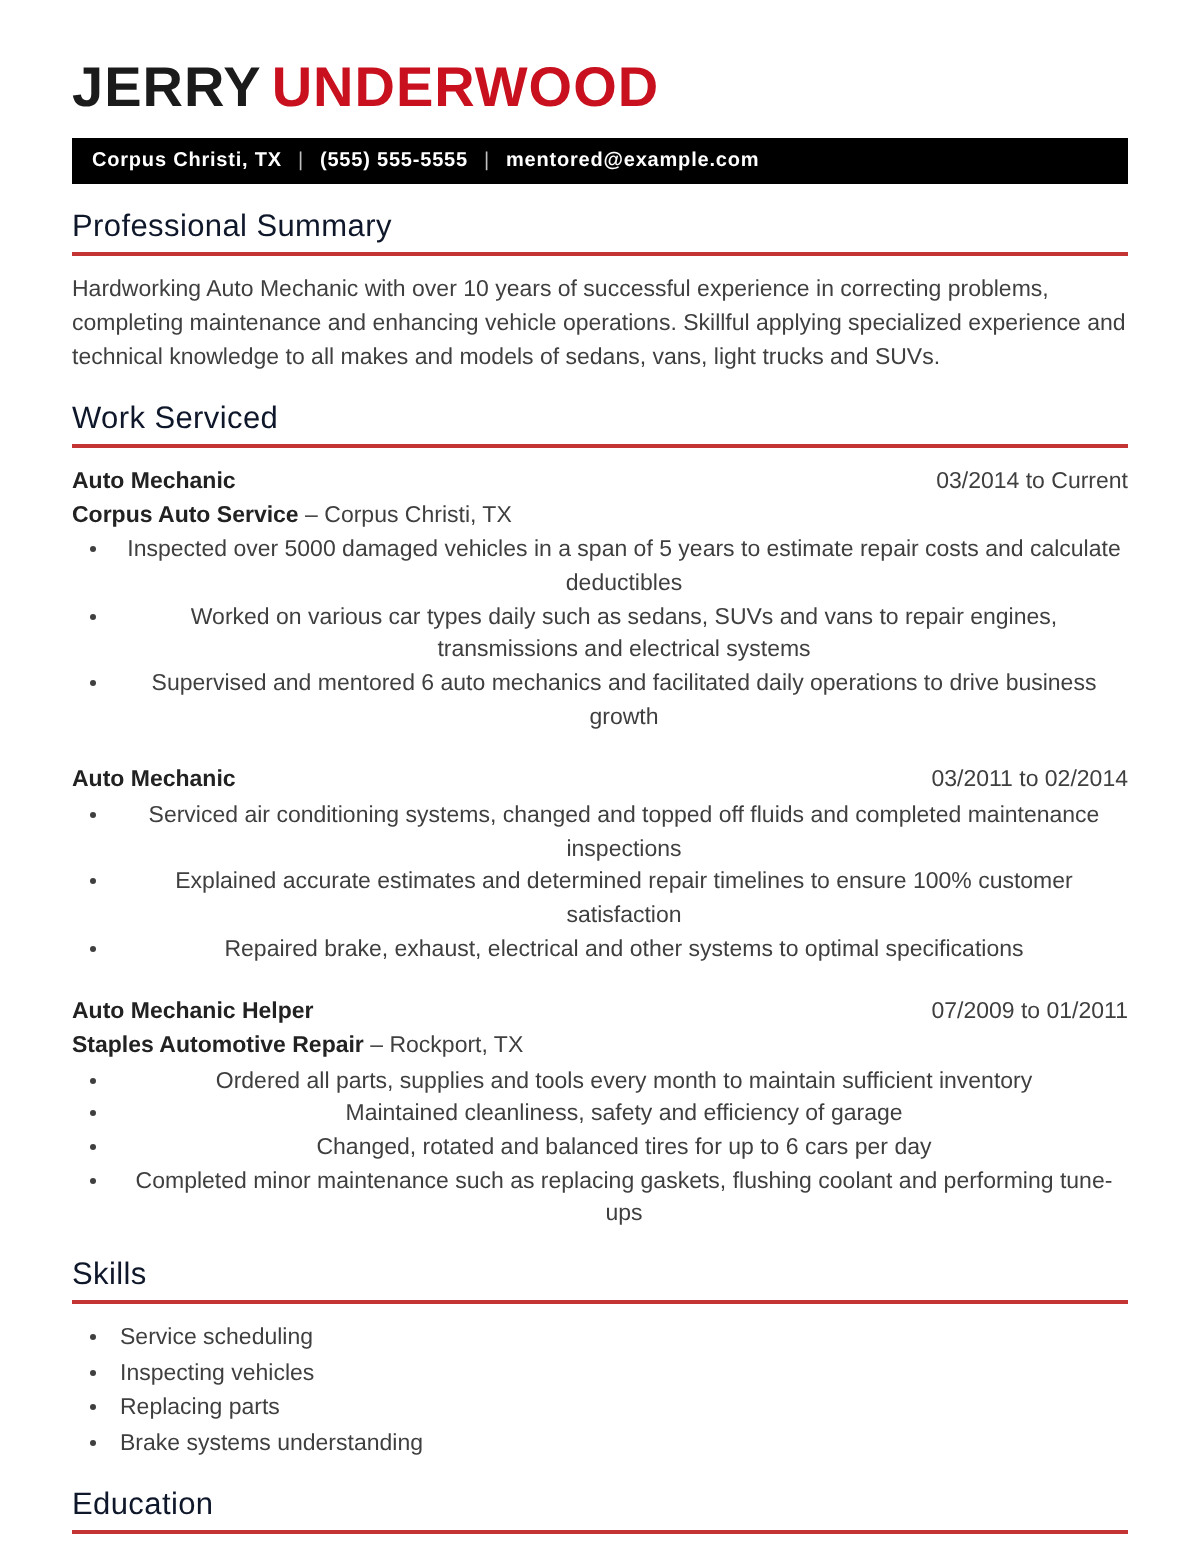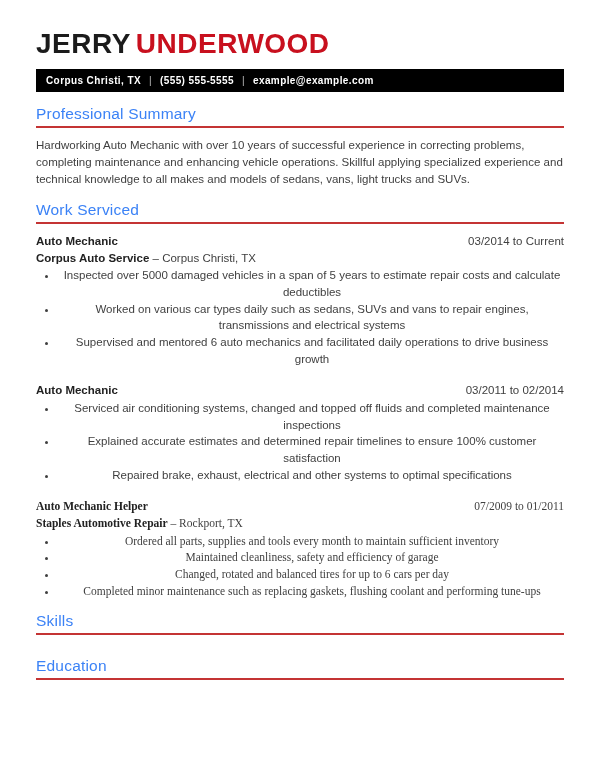--- a/index.html
+++ b/index.html
@@ -50,39 +50,39 @@
   .contact-bar .sep {
     margin: 0 8px;
     color: #bfbfbf;
     font-weight: normal;
   }
 
   
   .section-heading {
     font-size: 15.5px;
     font-weight: 400;
-    color: #3b82f6;
+    color: #0f172a;
     margin: 0 0 9px 0;
     padding-bottom: 3px;
     border-bottom: 2px solid var(--rule);
     letter-spacing: 0.2px;
   }
   .section { margin-top: 13px; }
   .section.first { margin-top: 0; }
 
   
   .summary-text {
     margin: 0;
     font-size: 11.5px;
     line-height: 1.48;
   }
 
   
   .job { margin-bottom: 15px; font-size: 11.5px; line-height: 1.45; }
-  .job:last-child { margin-bottom: 0; font-family: Liberation Serif, serif; }
+  .job:last-child { margin-bottom: 0; }
   .job-head {
     display: flex;
     justify-content: space-between;
     align-items: flex-start;
   }
   .job-title { font-weight: bold; color: var(--bold-text); }
   .job-dates { font-weight: normal; color: var(--body-text); }
   .company { font-weight: bold; color: var(--bold-text); text-align: center; }
   ul.bullets {
     margin: 1px 0 0 0;
@@ -109,21 +109,21 @@
 
 <div class="page">
 
   <h1 class="name"><span class="first">JERRY</span><span class="last">UNDERWOOD</span></h1>
 
   <div class="contact-bar">
     <span>Corpus Christi, TX</span>
     <span class="sep">|</span>
     <span>(555) 555-5555</span>
     <span class="sep">|</span>
-    <span>example@example.com</span>
+    <span>mentored@example.com</span>
   </div>
 
   <div class="section first">
     <h2 class="section-heading">Professional Summary</h2>
     <p class="summary-text">Hardworking Auto Mechanic with over 10 years of successful experience in correcting problems, completing maintenance and enhancing vehicle operations. Skillful applying specialized experience and technical knowledge to all makes and models of sedans, vans, light trucks and SUVs.</p>
   </div>
 
   <div class="section">
     <h2 class="section-heading">Work Serviced</h2>
 
@@ -171,20 +171,26 @@
         <li>Maintained cleanliness, safety and efficiency of garage</li>
         <li>Changed, rotated and balanced tires for up to 6 cars per day</li>
         <li>Completed minor maintenance such as replacing gaskets, flushing coolant and performing tune-ups</li>
       </ul>
     </div>
   </div>
 
   <div class="section">
     <h2 class="section-heading">Skills</h2>
     <div class="skills-cols">
+      <ul>
+        <li>Service scheduling</li>
+        <li>Inspecting vehicles</li>
+        <li>Replacing parts</li>
+        <li>Brake systems understanding</li>
+      </ul>
     </div>
   </div>
 
   <div class="section">
     <h2 class="section-heading">Education</h2>
 
   </div>
 
 </div>
 

